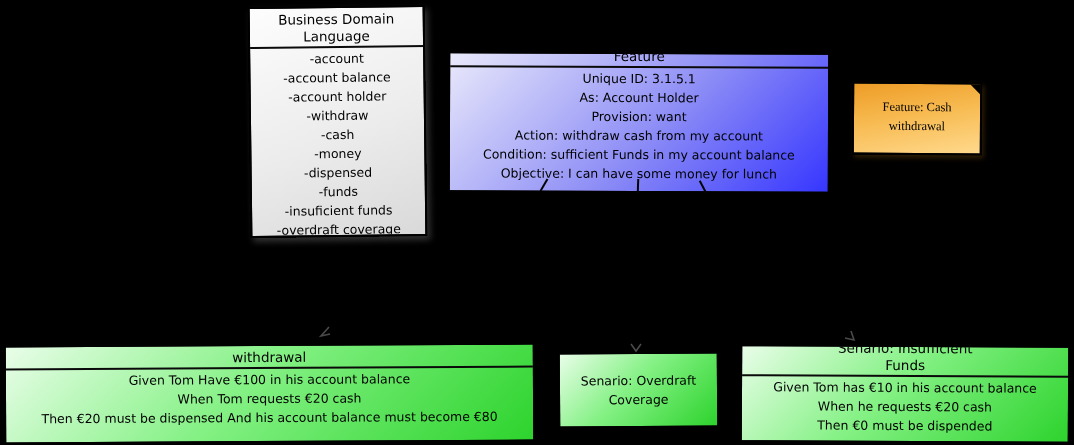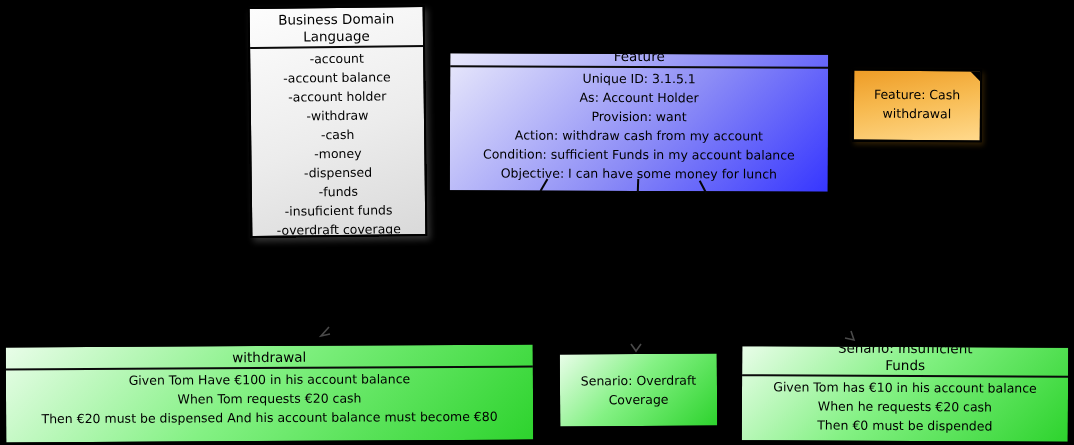--- a/index.html
+++ b/index.html
@@ -28,25 +28,26 @@
   }
   
   #note-feature{
     left:448px;top:52px;width:382px;height:141px;
     background:linear-gradient(135deg,#e9e9fb 0%,#8c8cf6 55%,#3636ff 100%);
     transform:rotate(0.2deg);
   }
   #note-feature .clip-title{margin-top:-6px;}
   
   #note-tag{
-    left:852px;top:69px;width:130px;height:73px;
+    left:852px;top:82px;width:130px;height:73px;
     background:linear-gradient(170deg,#ee9c26 0%,#f7ba50 45%,#ffd98c 100%);
     transform:rotate(0.4deg);
     padding-top:14px;
     box-shadow:2px 3px 5px rgba(90,60,10,0.5);
+    font-family:Liberation Serif, serif;
   }
   .fold-cut{position:absolute;top:-1px;right:-1px;width:0;height:0;
     border-top:12px solid #000;border-left:12px solid transparent;}
   
   .green{background:linear-gradient(135deg,#e9fde9 0%,#84f184 45%,#2dd32d 100%);}
   #note-success{left:4px;top:344px;width:531px;height:99px;transform:rotate(-0.3deg);}
   #note-success .clip-title{margin-top:-14px;}
   #note-overdraft{left:558px;top:352px;width:161px;height:76px;padding-top:17px;transform:rotate(-0.4deg);}
   #note-insufficient{left:740px;top:345px;width:330px;height:98px;transform:rotate(0.3deg);}
   #note-insufficient .clip-title{margin-top:-7px;}

